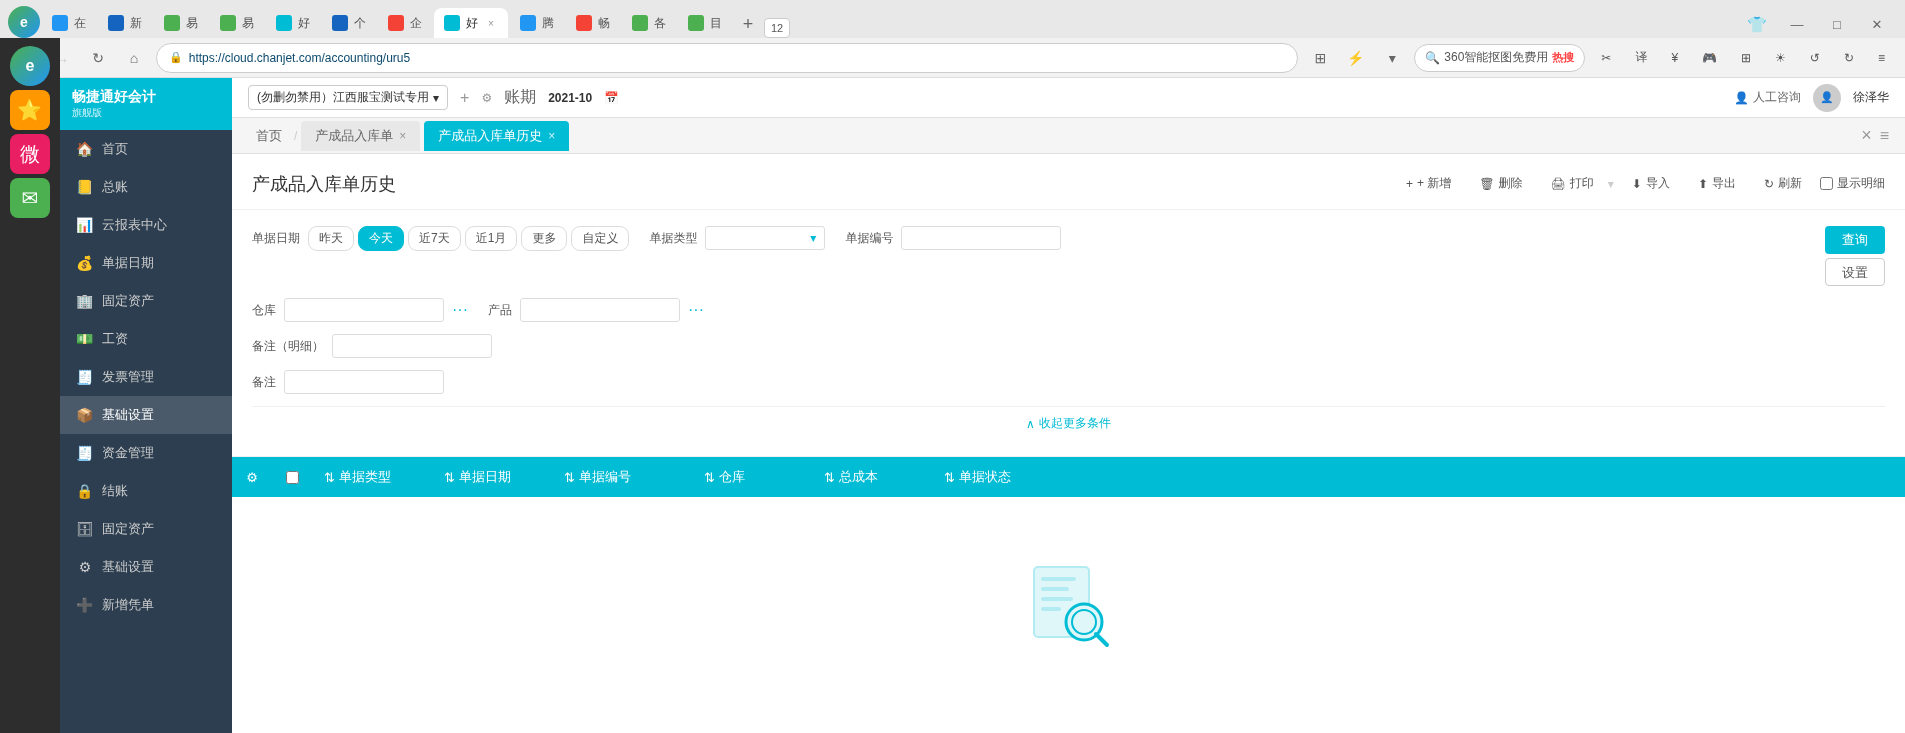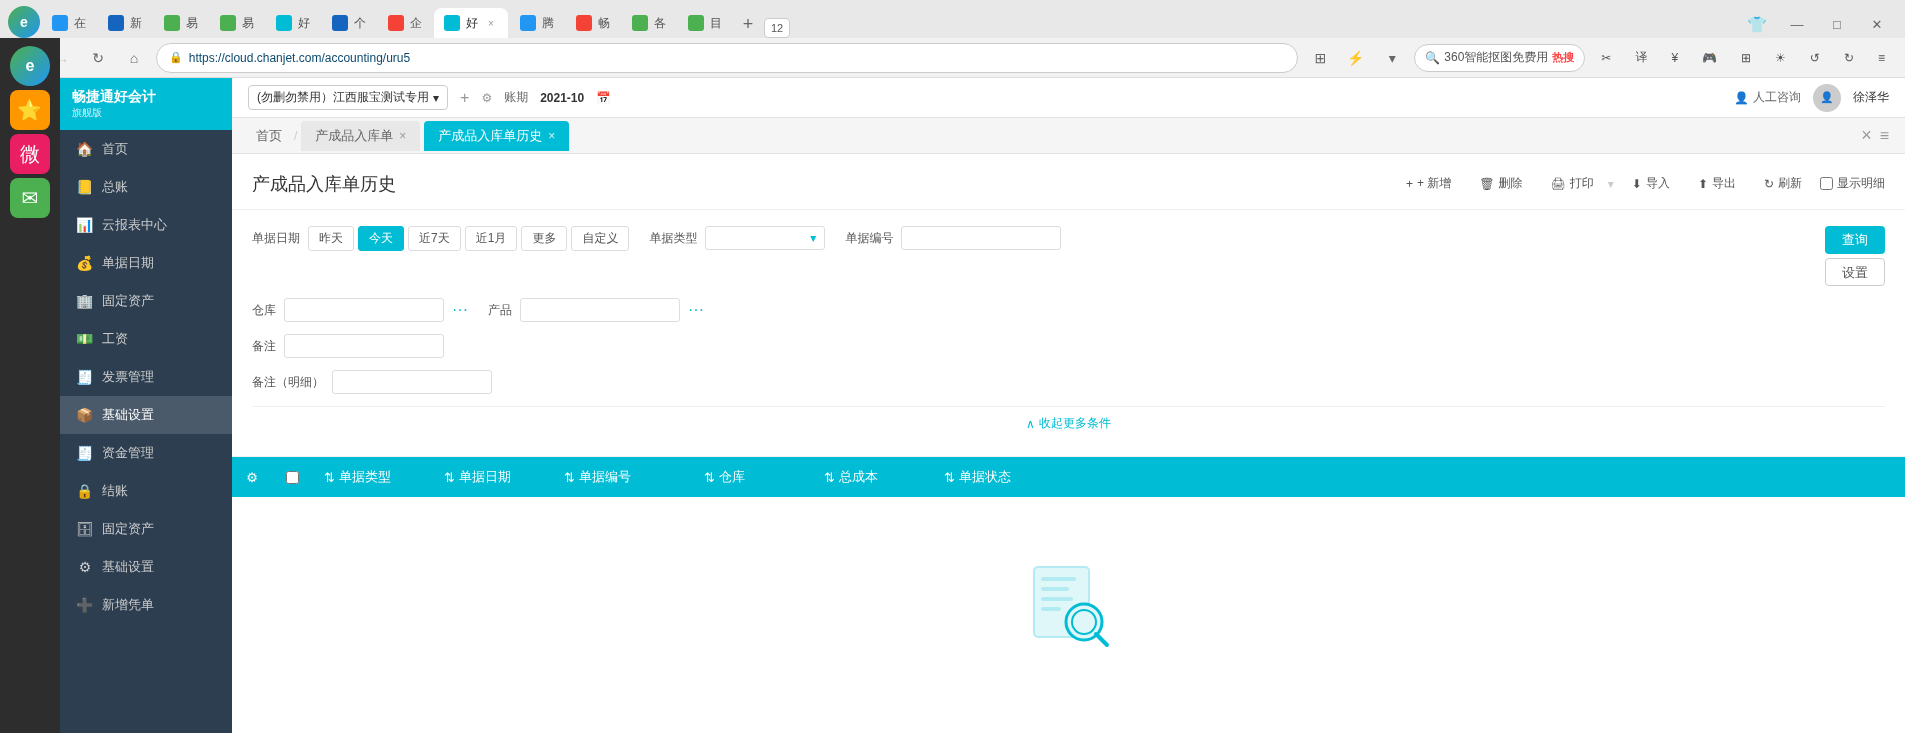--- a/index.html
+++ b/index.html
@@ -39,21 +39,21 @@
     .nav-item { display: flex; align-items: center; gap: 8px; padding: 10px 16px; color: #ccc; cursor: pointer; font-size: 13px; }
     .nav-item.active { background: rgba(255,255,255,0.15); color: #fff; }
     .nav-icon { width: 18px; height: 18px; display: flex; align-items: center; justify-content: center; font-size: 14px; }
 
     
     .content-area { flex: 1; background: #fff; display: flex; flex-direction: column; overflow: hidden; }
 
     
     .app-topbar { background: #fff; border-bottom: 1px solid #e0e0e0; padding: 6px 16px; display: flex; align-items: center; gap: 12px; height: 40px; }
     .company-select { display: flex; align-items: center; gap: 4px; border: 1px solid #ccc; border-radius: 4px; padding: 3px 8px; cursor: pointer; font-size: 12px; color: #333; }
-    .period-label { font-size: 12px; color: #666; }
+    .period-label { font-size: 16px; color: #666; }
     .period-value { color: #333; font-weight: bold; }
     .topbar-right { margin-left: auto; display: flex; align-items: center; gap: 12px; }
     .user-service { display: flex; align-items: center; gap: 4px; color: #666; font-size: 12px; cursor: pointer; }
     .user-avatar { width: 28px; height: 28px; border-radius: 50%; background: #ccc; display: flex; align-items: center; justify-content: center; font-size: 11px; color: #666; }
     .user-name { font-size: 12px; color: #333; }
 
     
     .page-tabs { display: flex; align-items: center; border-bottom: 1px solid #e0e0e0; background: #f5f5f5; padding: 0 16px; height: 36px; gap: 4px; }
     .page-tab { display: flex; align-items: center; gap: 6px; padding: 6px 14px; border-radius: 4px 4px 0 0; font-size: 13px; cursor: pointer; color: #666; background: #e8e8e8; }
     .page-tab.active { background: #00bcd4; color: #fff; }
@@ -69,21 +69,21 @@
     .page-actions { display: flex; align-items: center; gap: 8px; }
     .action-btn { display: flex; align-items: center; gap: 4px; padding: 5px 10px; border: none; background: none; cursor: pointer; font-size: 12px; color: #555; }
     .checkbox-label { display: flex; align-items: center; gap: 4px; font-size: 12px; color: #555; }
 
     
     .filter-area { padding: 16px 20px; border-bottom: 1px solid #f0f0f0; }
     .filter-row { display: flex; align-items: center; gap: 20px; margin-bottom: 12px; flex-wrap: wrap; }
     .filter-item { display: flex; align-items: center; gap: 8px; }
     .filter-label { font-size: 12px; color: #555; white-space: nowrap; }
     .date-filter-buttons { display: flex; align-items: center; gap: 4px; }
-    .date-btn { padding: 3px 10px; border: 1px solid #ddd; border-radius: 3px; font-size: 12px; color: #555; cursor: pointer; background: #fff; }
+    .date-btn { padding: 3px 10px; border: 1px solid #ddd; border-radius: 9px; font-size: 12px; color: #555; cursor: pointer; background: #fff; }
     .date-btn.active { background: #00bcd4; color: #fff; border-color: #00bcd4; }
     .filter-select { display: flex; align-items: center; gap: 4px; border: 1px solid #ddd; border-radius: 3px; padding: 4px 8px; font-size: 12px; color: #555; cursor: pointer; min-width: 120px; background: #fff; }
     .filter-input { border: 1px solid #ddd; border-radius: 3px; padding: 4px 8px; font-size: 12px; color: #555; width: 160px; }
     .filter-dots { color: #00bcd4; cursor: pointer; font-size: 16px; }
 
     
     .collapse-btn-row { display: flex; justify-content: center; padding: 8px; border-top: 1px solid #f0f0f0; }
     .collapse-btn { display: flex; align-items: center; gap: 4px; font-size: 12px; color: #00bcd4; cursor: pointer; background: none; border: none; }
 
     
@@ -399,27 +399,27 @@
           </div>
           <div class="filter-item">
             <span class="filter-label">产品</span>
             <input class="filter-input" type="text" style="">
             <span class="filter-dots">···</span>
           </div>
         </div>
 
         <div class="filter-row" style="margin-top:8px;">
           <div class="filter-item">
+            <span class="filter-label">备注（明细）</span>
+            <input class="filter-input" type="text" style="">
+          </div>
+        </div>
+        <div class="filter-row" style="margin-top:8px;">
+          <div class="filter-item">
             <span class="filter-label">备注</span>
-            <input class="filter-input" type="text" style="">
-          </div>
-        </div>
-        <div class="filter-row" style="margin-top:8px;">
-          <div class="filter-item">
-            <span class="filter-label">备注（明细）</span>
             <input class="filter-input" type="text" style="">
           </div>
         </div>
 
         <div class="collapse-btn-row">
           <button class="collapse-btn">
             <span>∧</span>
             <span>收起更多条件</span>
           </button>
         </div>

